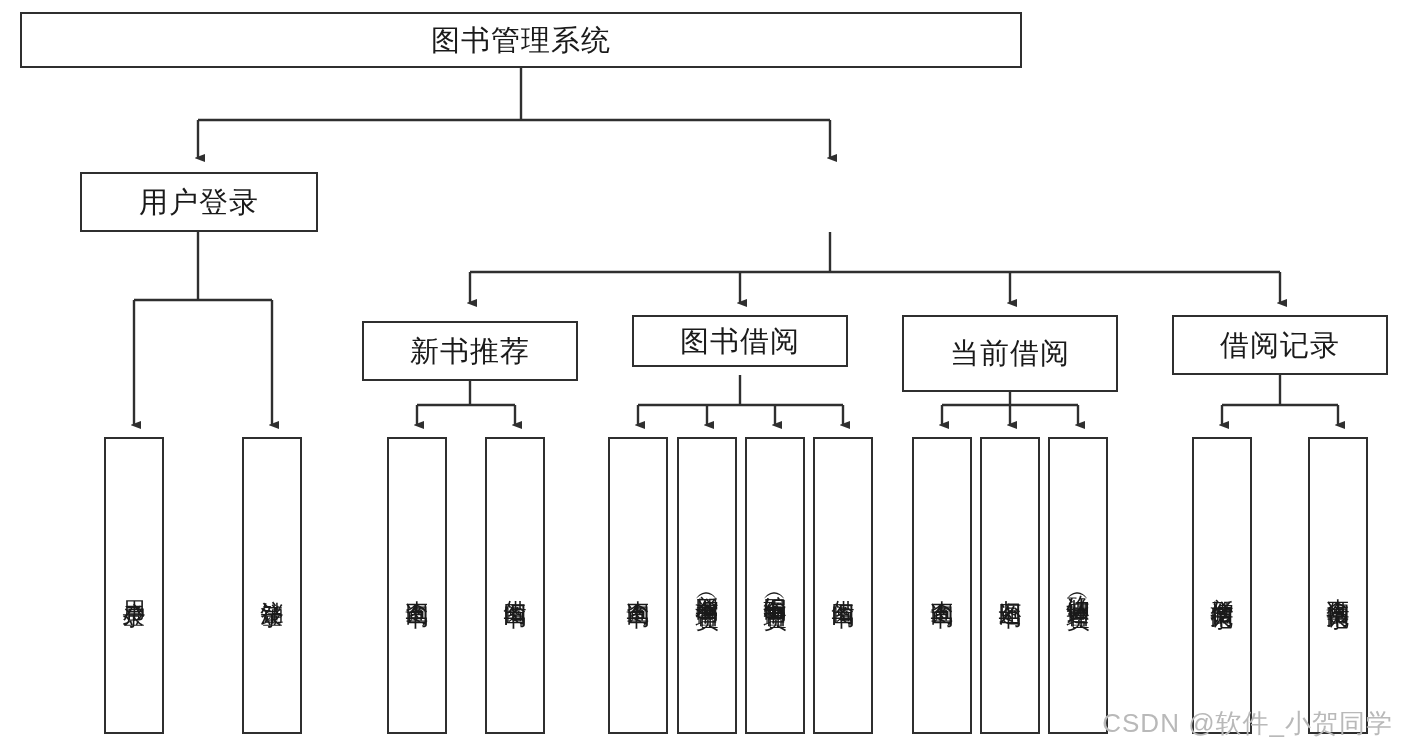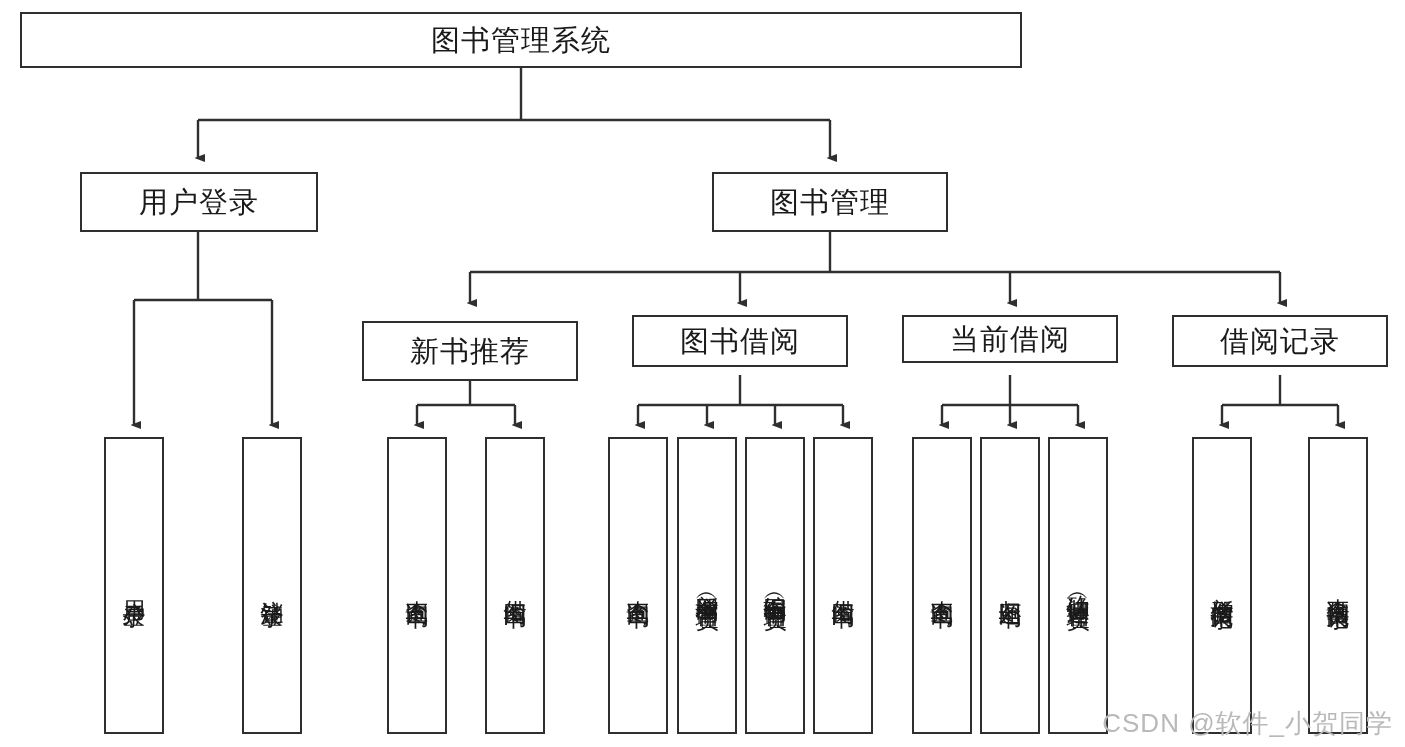--- a/index.html
+++ b/index.html
@@ -119,34 +119,31 @@
     </g>
   </svg>
 
   <div class="node h" style="left:20px; top:12px; width:1002px; height:56px;">
     <span>图书管理系统</span>
   </div>
 
   <div class="node h" style="left:80px; top:172px; width:238px; height:60px;">
     <span>用户登录</span>
   </div>
-  <div class="node h" style="left:712px; top:172px; width:236px; height:60px;">
-    <span>图书管理</span>
-  </div>
 
   <div class="node h" style="left:362px; top:321px; width:216px; height:60px;">
     <span>新书推荐</span>
   </div>
   <div class="node h" style="left:632px; top:315px; width:216px; height:52px;">
     <span>图书借阅</span>
   </div>
-  <div class="node h" style="left:902px; top:315px; width:216px; height:48px;">
+  <div class="node h" style="left:902px; top:315px; width:216px; height:77px;">
     <span>当前借阅</span>
   </div>
-  <div class="node h" style="left:1172px; top:315px; width:216px; height:52px;">
+  <div class="node h" style="left:1172px; top:315px; width:216px; height:60px;">
     <span>借阅记录</span>
   </div>
 
   <div class="node v" style="left:104px; top:437px; width:60px; height:297px;">
     <span class="vtext">用户登录</span>
   </div>
   <div class="node v" style="left:242px; top:437px; width:60px; height:297px;">
     <span class="vtext">注销登录</span>
   </div>
 

